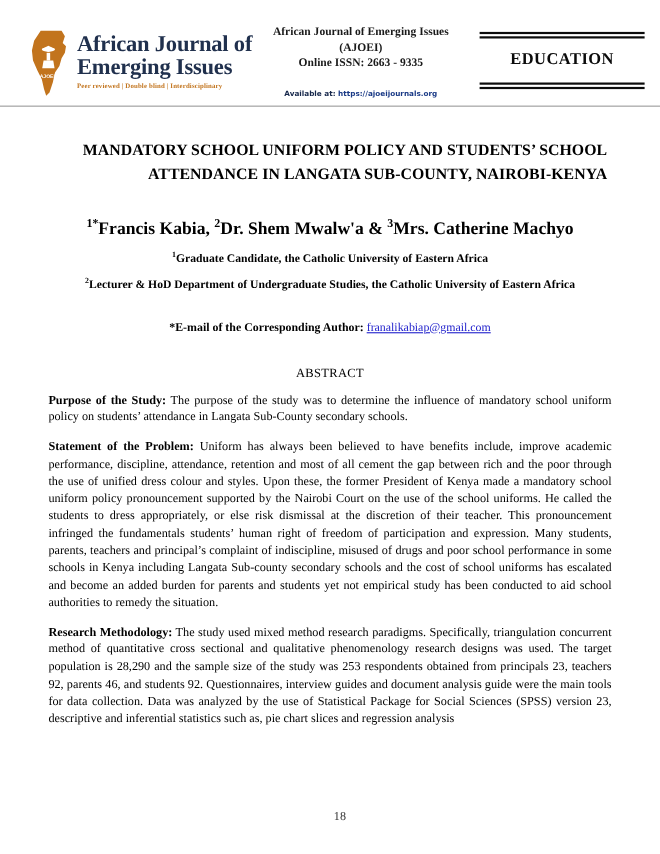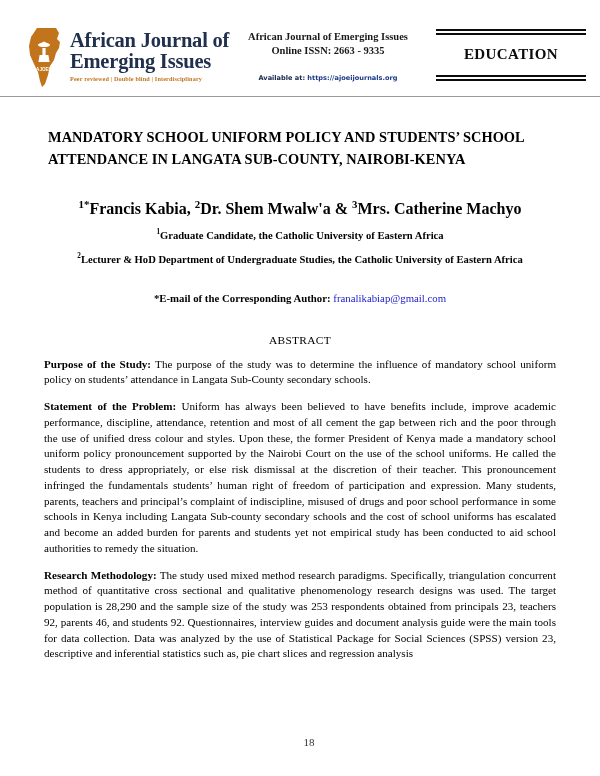--- a/index.html
+++ b/index.html
@@ -122,21 +122,21 @@
     width: 100%;
   }
 
   
   .content {
     padding: 0 44px;
     box-sizing: border-box;
   }
 
   .doc-title {
-    text-align: left;
+    text-align: right;
     font-family: "Liberation Serif", serif;
     font-weight: bold;
     font-size: 14.4px;
     line-height: 1.52;
     margin: 30px 4px 0 4px;
     letter-spacing: 0.05px;
   }
 
   .authors {
     text-align: center;
@@ -163,20 +163,21 @@
 
   .email-line {
     text-align: center;
     font-family: "Liberation Serif", serif;
     font-weight: bold;
     font-size: 10.8px;
     margin-top: 24px;
   }
   .email-link {
     color: #2222cc;
+    text-decoration: underline;
     font-weight: normal;
   }
 
   .abstract-heading {
     text-align: center;
     font-family: "Liberation Serif", serif;
     font-weight: normal;
     font-size: 11.4px;
     letter-spacing: 0.3px;
     margin-top: 30px;
@@ -225,20 +226,21 @@
       </span>
       <span class="brand-text">
         <span class="brand-line">African Journal of</span>
         <span class="brand-line">Emerging Issues</span>
         <span class="brand-tagline">Peer reviewed | Double blind | Interdisciplinary</span>
       </span>
     </div>
 
     <div class="journal-info">
       <div class="ji-line">African Journal of Emerging Issues</div>
+      <div class="ji-line">(AJOEI)</div>
       <div class="ji-line">Online ISSN: 2663 - 9335</div>
       <div class="ji-url"><span>Available at: </span><span class="url-part">https://ajoeijournals.org</span></div>
     </div>
 
     <div class="category-box">
       <div class="cat-rule"></div>
       <div class="cat-label">EDUCATION</div>
       <div class="cat-rule"></div>
     </div>
   </div>

